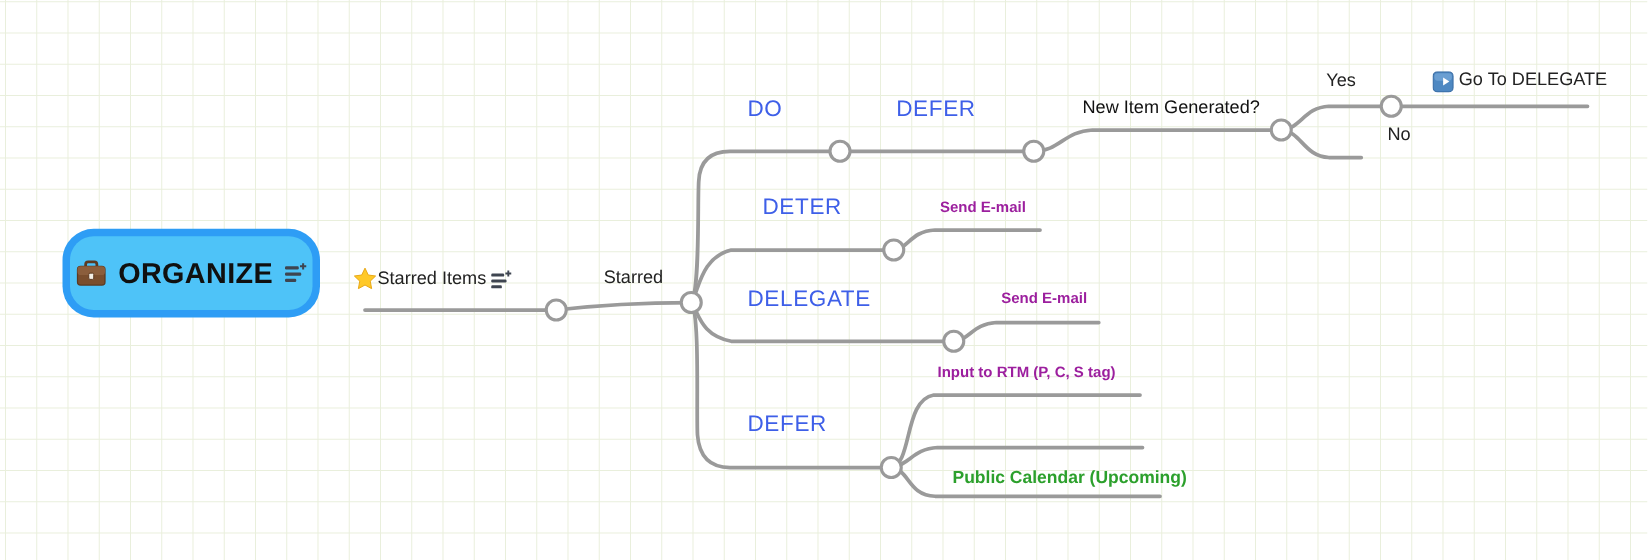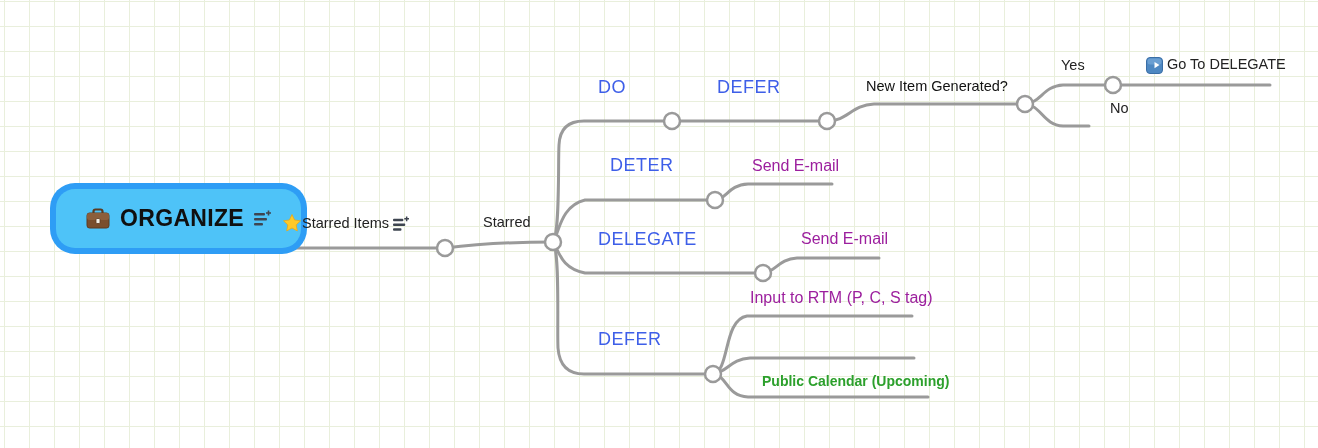--- a/index.html
+++ b/index.html
@@ -24,25 +24,25 @@
     background-position:4px 1px;
   }
   svg.connectors{position:absolute;left:0;top:0;}
   svg.connectors path{fill:none;stroke:var(--connector-gray);stroke-width:3;stroke-linecap:round;}
   svg.connectors circle{fill:#FFFFFF;stroke:var(--connector-gray);stroke-width:2.5;}
 
   .label{position:absolute;white-space:nowrap;transform:translateY(-50%);line-height:1.1;cursor:default;}
   .lbl-plain{font-size:14.5px;color:var(--text-dark);font-weight:400;}
   .lbl-bold-dark{font-size:14.5px;color:#111;font-weight:400;}
   .lbl-big-blue{font-size:18px;color:var(--branch-blue);font-weight:400;letter-spacing:0.5px;}
-  .lbl-purple{font-size:16px;color:var(--action-purple);font-weight:400;}
+  .lbl-purple{font-size:12px;color:var(--action-purple);font-weight:700;}
   .lbl-green{font-size:14px;color:var(--calendar-green);font-weight:700;}
 
   .root-node{
-    position:absolute;left:50px;top:183px;width:257px;height:71px;
+    position:absolute;left:50px;top:183px;width:206px;height:71px;
     background:var(--root-ring);border-radius:25px;padding-left:32px;
   }
   .root-node .inner{
     position:absolute;inset:6px;background:var(--root-fill);border-radius:19px;
     display:flex;align-items:center;justify-content:center;gap:9px;
   }
   .root-node .root-label{font-size:23px;font-weight:800;color:#101010;letter-spacing:0.3px;}
   .icon{display:inline-block;line-height:0;}
   .abs{position:absolute;}
 </style>

